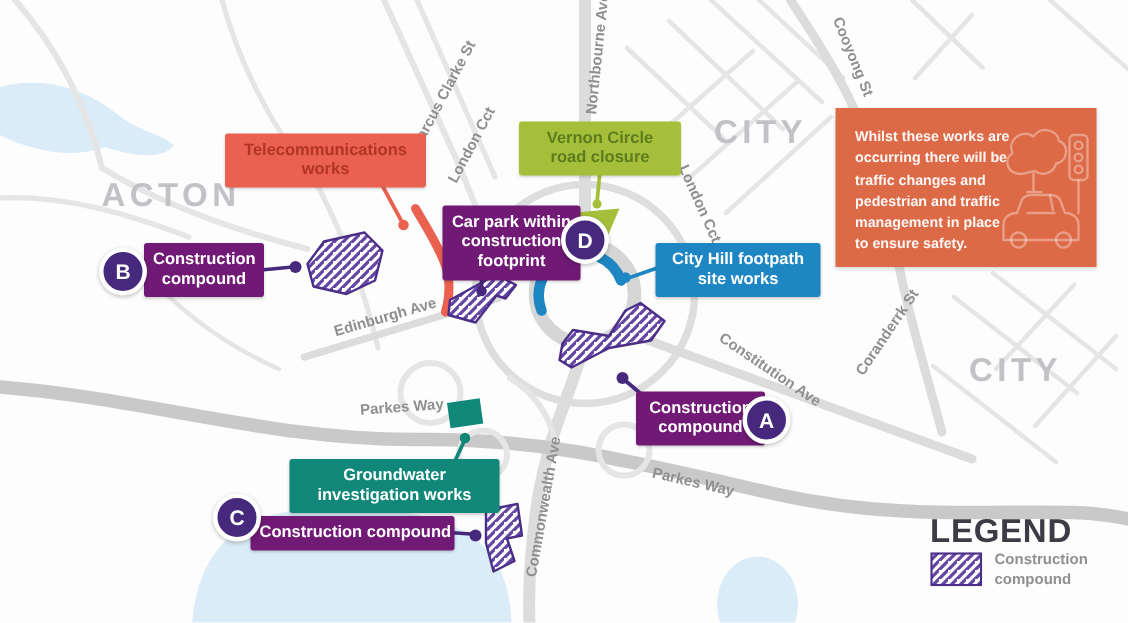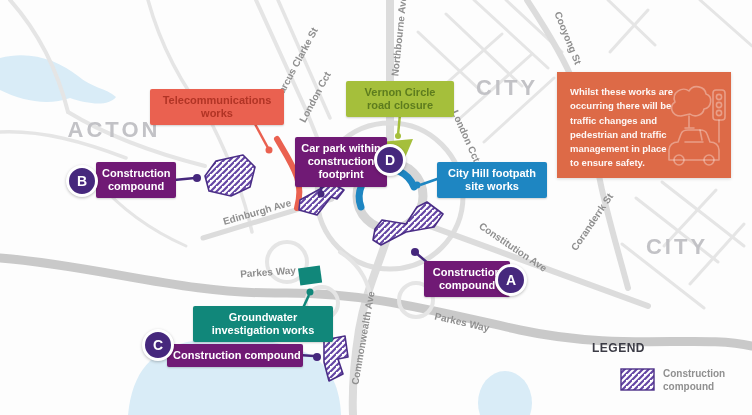--- a/index.html
+++ b/index.html
@@ -30,21 +30,21 @@
     align-items:center;justify-content:center;box-shadow:0 1px 3px rgba(0,0,0,.25);}
 
   
   .info-panel{position:absolute;left:557px;top:72px;width:174px;height:106px;background:#dd6a47;
     box-shadow:0 1px 3px rgba(0,0,0,.15);}
   .info-panel .txt{position:absolute;left:13px;top:13px;width:103px;font-size:9.5px;
     line-height:1.5;color:rgba(255,255,255,.95);font-weight:600;}
   .info-panel svg{position:absolute;right:2px;top:10px;}
 
   
-  .legend-title{position:absolute;left:592px;top:341px;font-size:12px;font-weight:800;
+  .legend-title{position:absolute;left:620px;top:341px;font-size:22px;font-weight:800;
     color:#3c3c46;letter-spacing:.5px;text-align:right;}
   .legend-label{position:absolute;left:663px;top:367px;width:72px;font-size:10px;
     line-height:1.3;color:#909090;font-weight:600;}
   .legend-swatch{position:absolute;left:620px;top:368px;}
 </style>
 </head>
 <body>
 
 <div class="stage">
 

